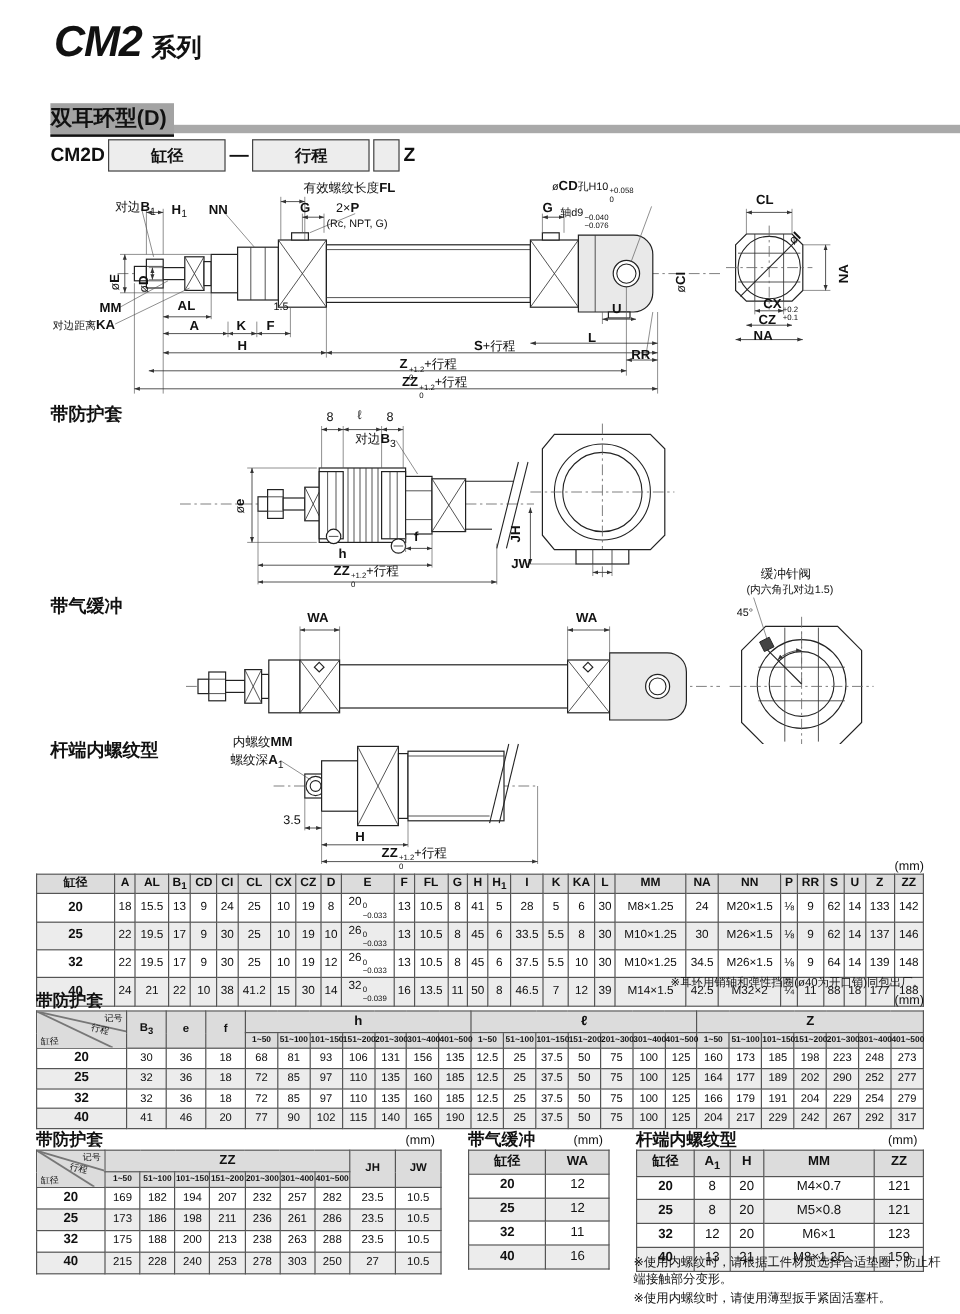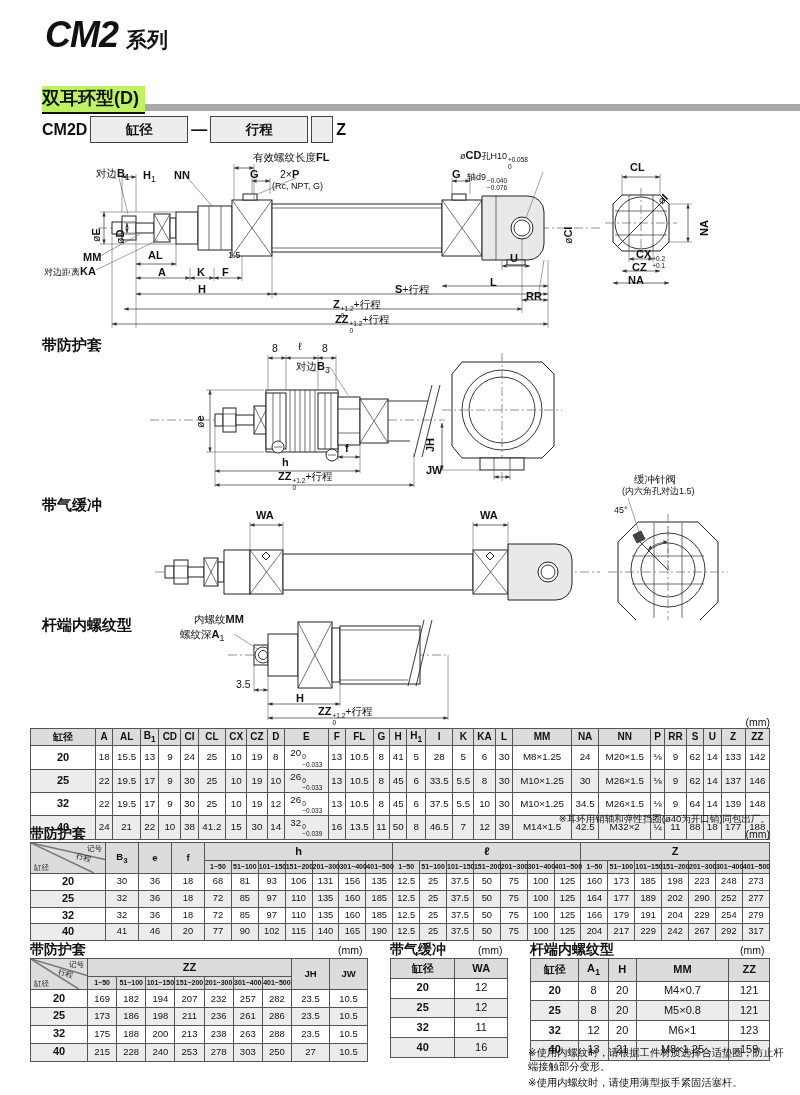--- a/index.html
+++ b/index.html
@@ -3,21 +3,21 @@
 <meta charset="utf-8">
 <style>
   html,body{margin:0;padding:0;background:#fff;}
   .page{position:relative;width:800px;height:1095px;background:#fff;overflow:hidden;
         font-family:"Liberation Sans","DejaVu Sans",sans-serif;color:#111;}
   
   .title{position:absolute;left:45px;top:14px;white-space:nowrap;}
   .title .cm2{font-style:italic;font-weight:bold;font-size:36px;letter-spacing:-1px;}
   .title .ser{font-weight:bold;font-size:21px;margin-left:8px;}
   .sec-head{position:absolute;left:42px;top:86px;font-size:18px;font-weight:bold;
-            border-bottom:2.5px solid #111;padding:0 6px 2px 0;z-index:3;background:#bef264;}
+            border-bottom:2.5px solid #111;padding:0 6px 2px 0;z-index:3;background:#a3a3a3;}
   .gray-bar{position:absolute;left:42px;top:104px;width:758px;height:7px;background:#a9a9a9;z-index:1;}
   .order-row{position:absolute;left:42px;top:116px;display:flex;align-items:center;gap:3px;z-index:2;}
   .order-prefix,.order-suffix{font-weight:bold;font-size:16px;}
   .obox{width:96px;height:25px;background:#ededed;border:1.3px solid #444;
         display:flex;align-items:center;justify-content:center;font-weight:bold;font-size:13.5px;}
   .obox.small{width:20px;}
   
   .draw{position:absolute;left:0;z-index:1;}
   .lbl{position:absolute;font-size:10.5px;white-space:nowrap;line-height:1.1;z-index:2;color:#111;}
   .lbl b{font-size:11px;}
@@ -428,21 +428,21 @@
 
     <line class="ext" x1="254" y1="53" x2="254" y2="80"></line>
       <line class="ext" x1="268" y1="64" x2="268" y2="108"></line>
     <line class="dim" x1="254" y1="78" x2="268" y2="78"></line>
     <line class="ext" x1="340" y1="72" x2="340" y2="94"></line>
     <line class="dim" x1="268" y1="92" x2="340" y2="92"></line>
     <line class="ext" x1="448" y1="43" x2="448" y2="108"></line>
     <line class="dim" x1="268" y1="106" x2="448" y2="106"></line>
   </svg>
   <div class="lbl" style="left:194px;top:613px">内螺纹<b>MM</b></div>
-  <div class="lbl" style="left:180px;top:628px">螺纹深<b>A</b><sub>1</sub></div>
+  <div class="lbl" style="left:192px;top:628px">螺纹深<b>A</b><sub>1</sub></div>
   <div class="lbl" style="left:236px;top:679px">3.5</div>
   <div class="lbl" style="left:296px;top:692px"><b>H</b></div>
   <div class="lbl" style="left:318px;top:705px"><b>ZZ</b><span class="frac">
         <span>+1.2</span>
         <span>0</span>
       </span>+行程</div>
 
   <div class="unit" style="right:30px;top:716px;">(mm)</div>
   <table id="t1">
       <tbody>

